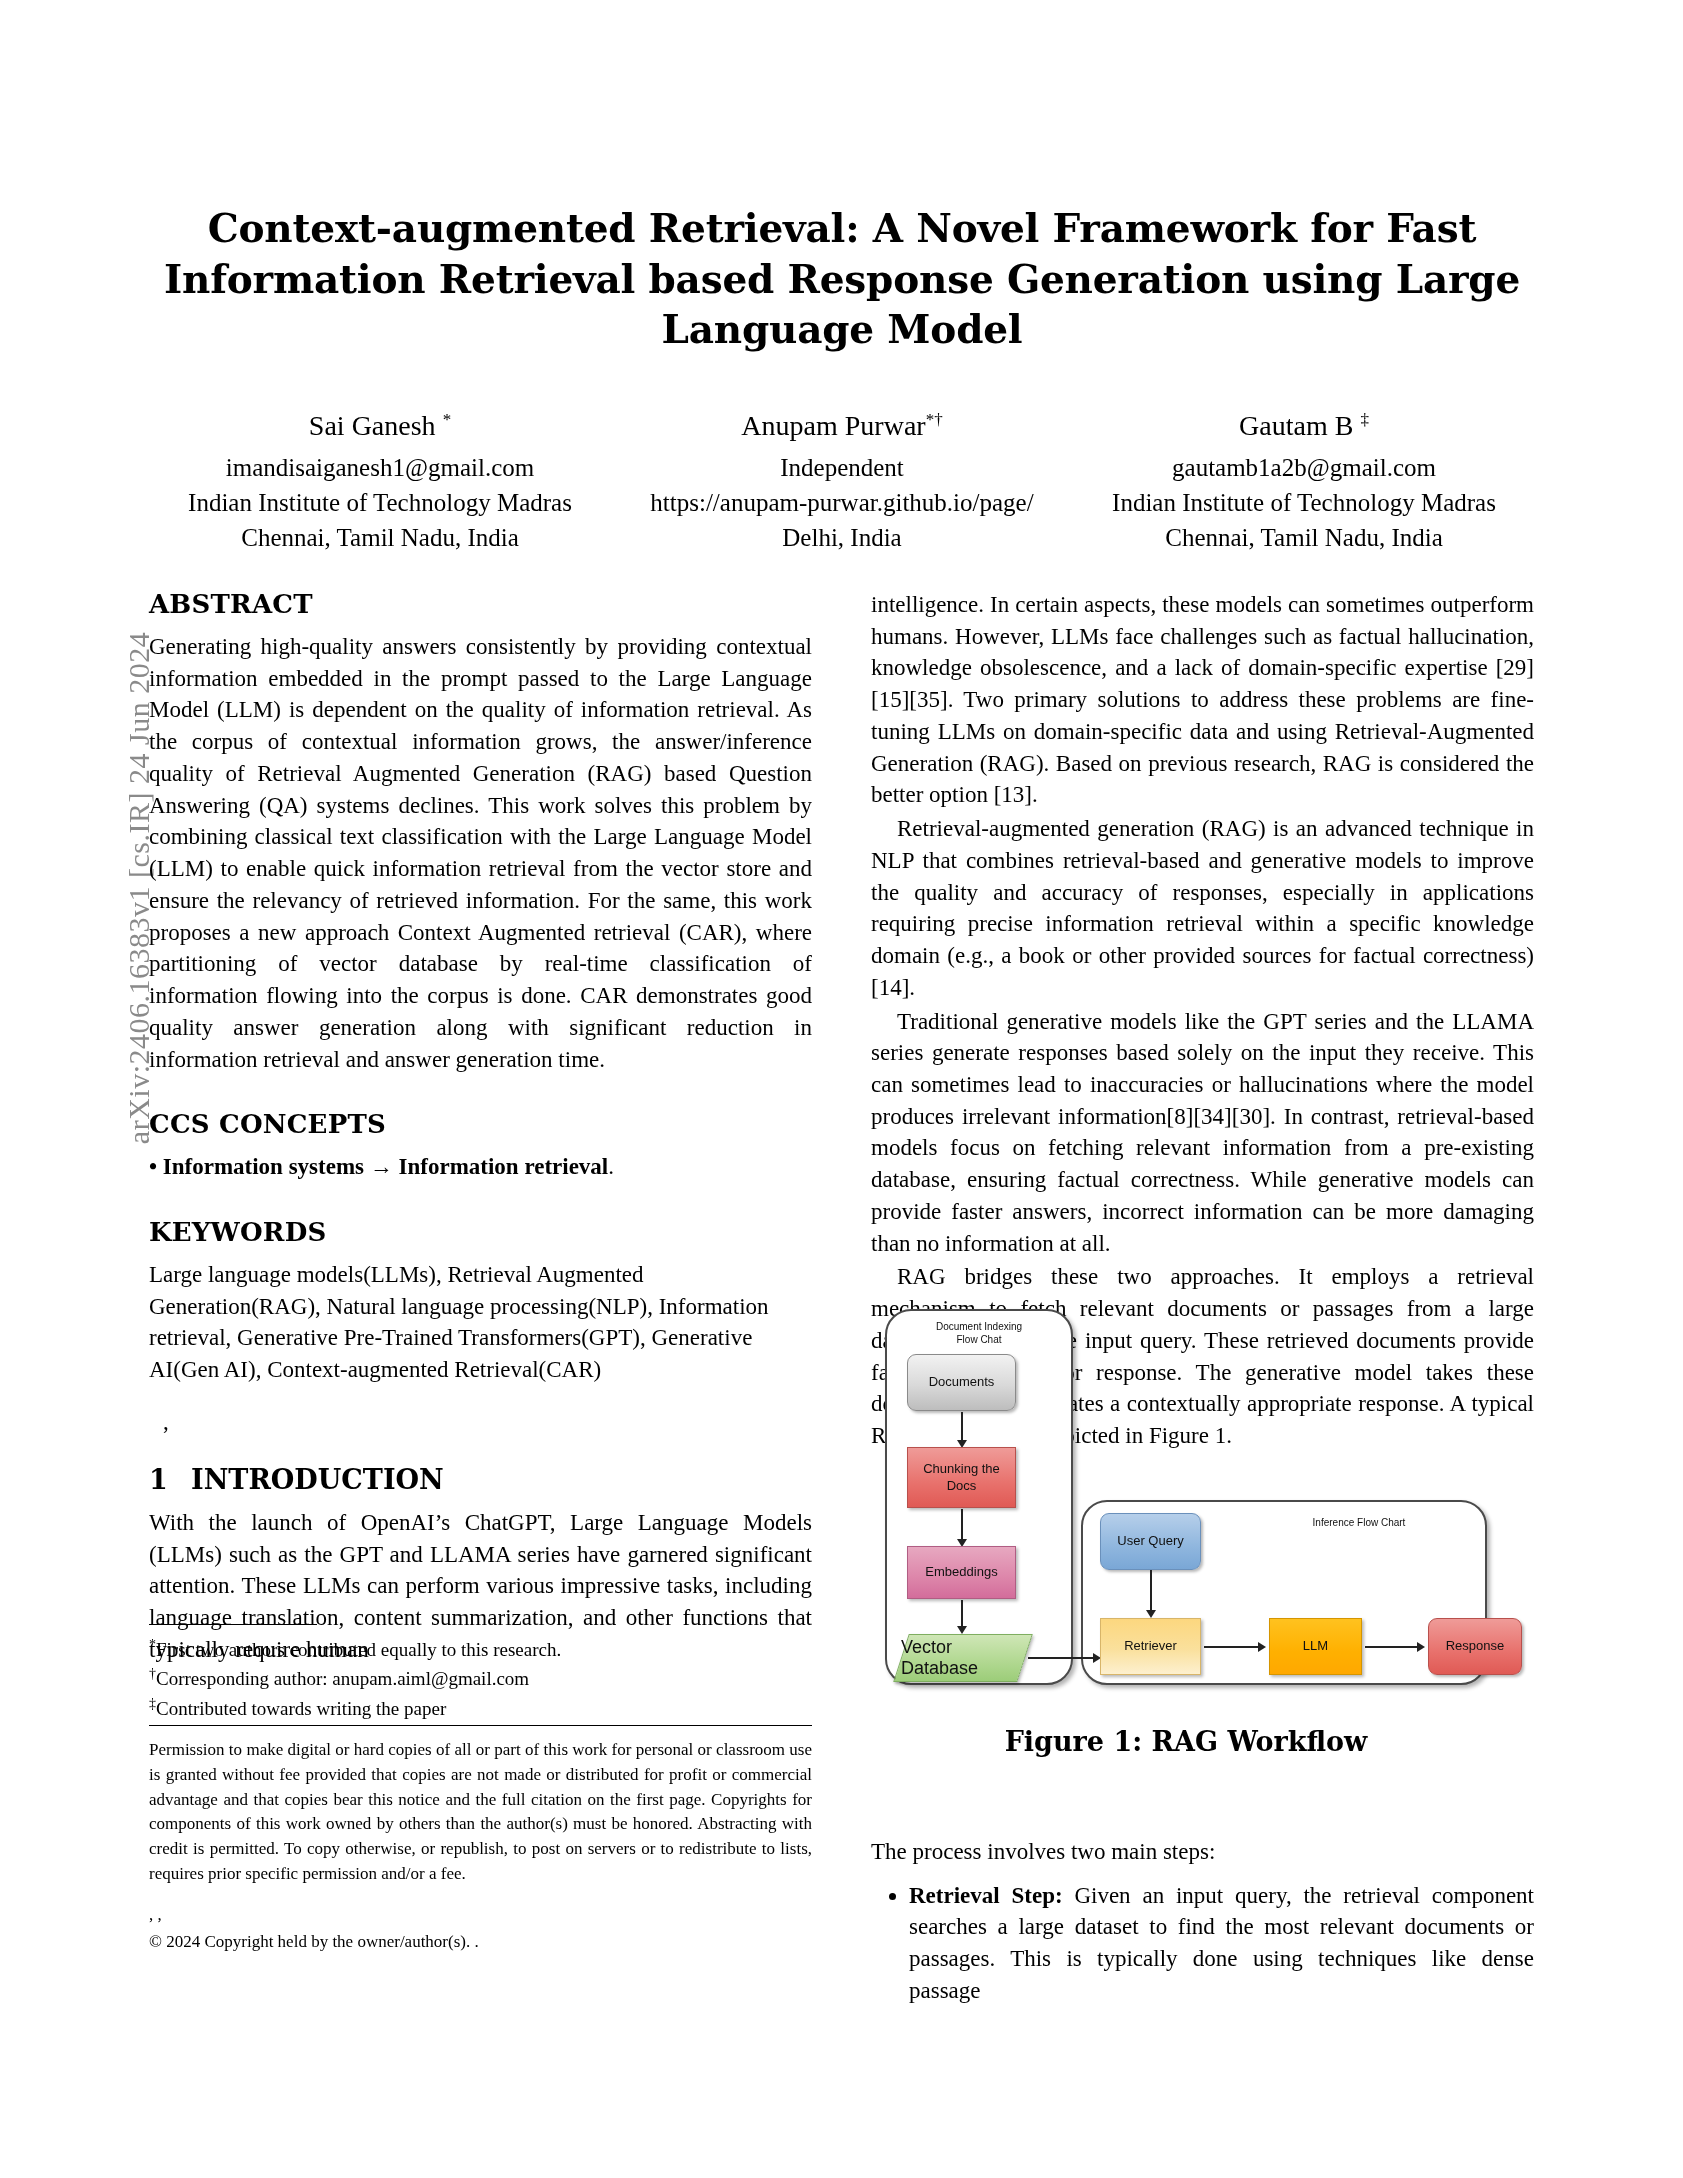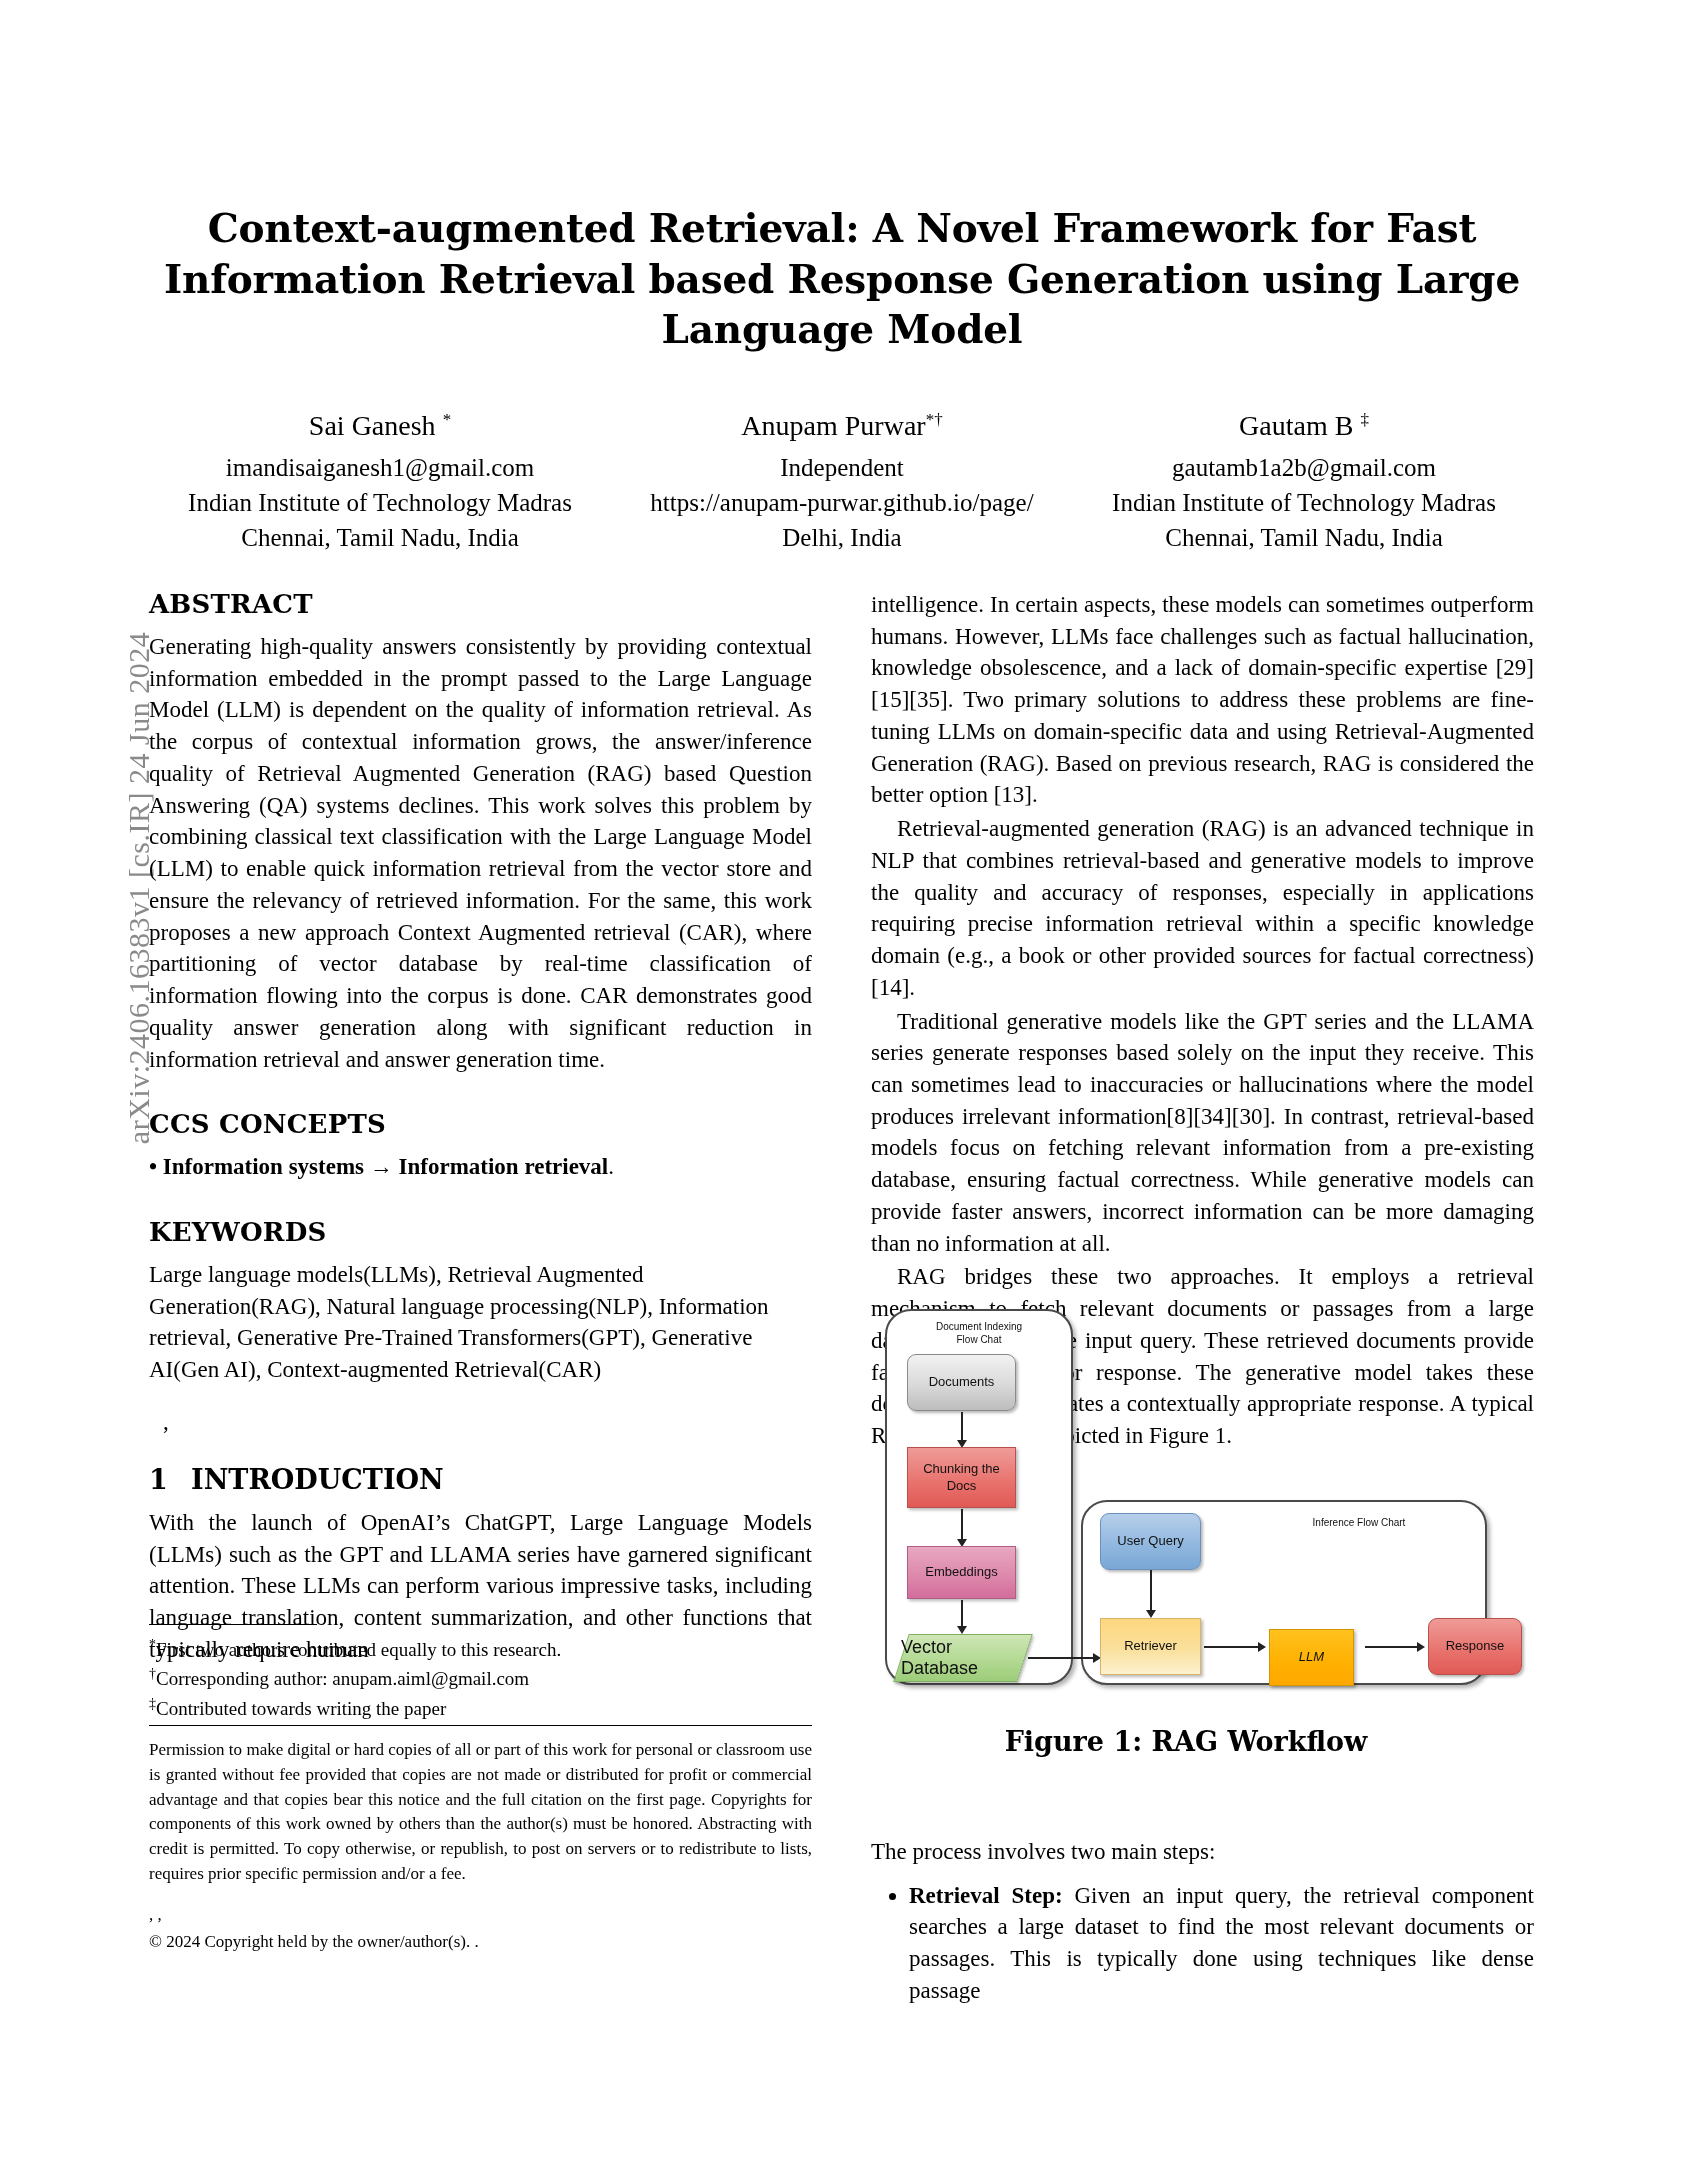--- a/index.html
+++ b/index.html
@@ -302,21 +302,21 @@
         <div class="head" style="top:40px;"></div>
       </div>
 
       <div class="node n-retriever" style="left:221px; top:321px; width:101px; height:57px;">Retriever</div>
 
       <div class="arrow-h" style="left:325px; top:349px; width:63px;">
         <div class="shaft" style="width:54px;"></div>
         <div class="head" style="left:54px;"></div>
       </div>
 
-      <div class="node n-llm" style="left:390px; top:332px; width:85px; height:57px;font-style:italic;">LLM</div>
+      <div class="node n-llm" style="left:390px; top:321px; width:93px; height:57px;">LLM</div>
 
       <div class="arrow-h" style="left:486px; top:349px; width:61px;">
         <div class="shaft" style="width:52px;"></div>
         <div class="head" style="left:52px;"></div>
       </div>
 
       <div class="node rounded n-response" style="left:549px; top:321px; width:94px; height:57px;">Response</div>
     </div>
 
     <div id="fig-caption">Figure 1: RAG Workflow</div>

